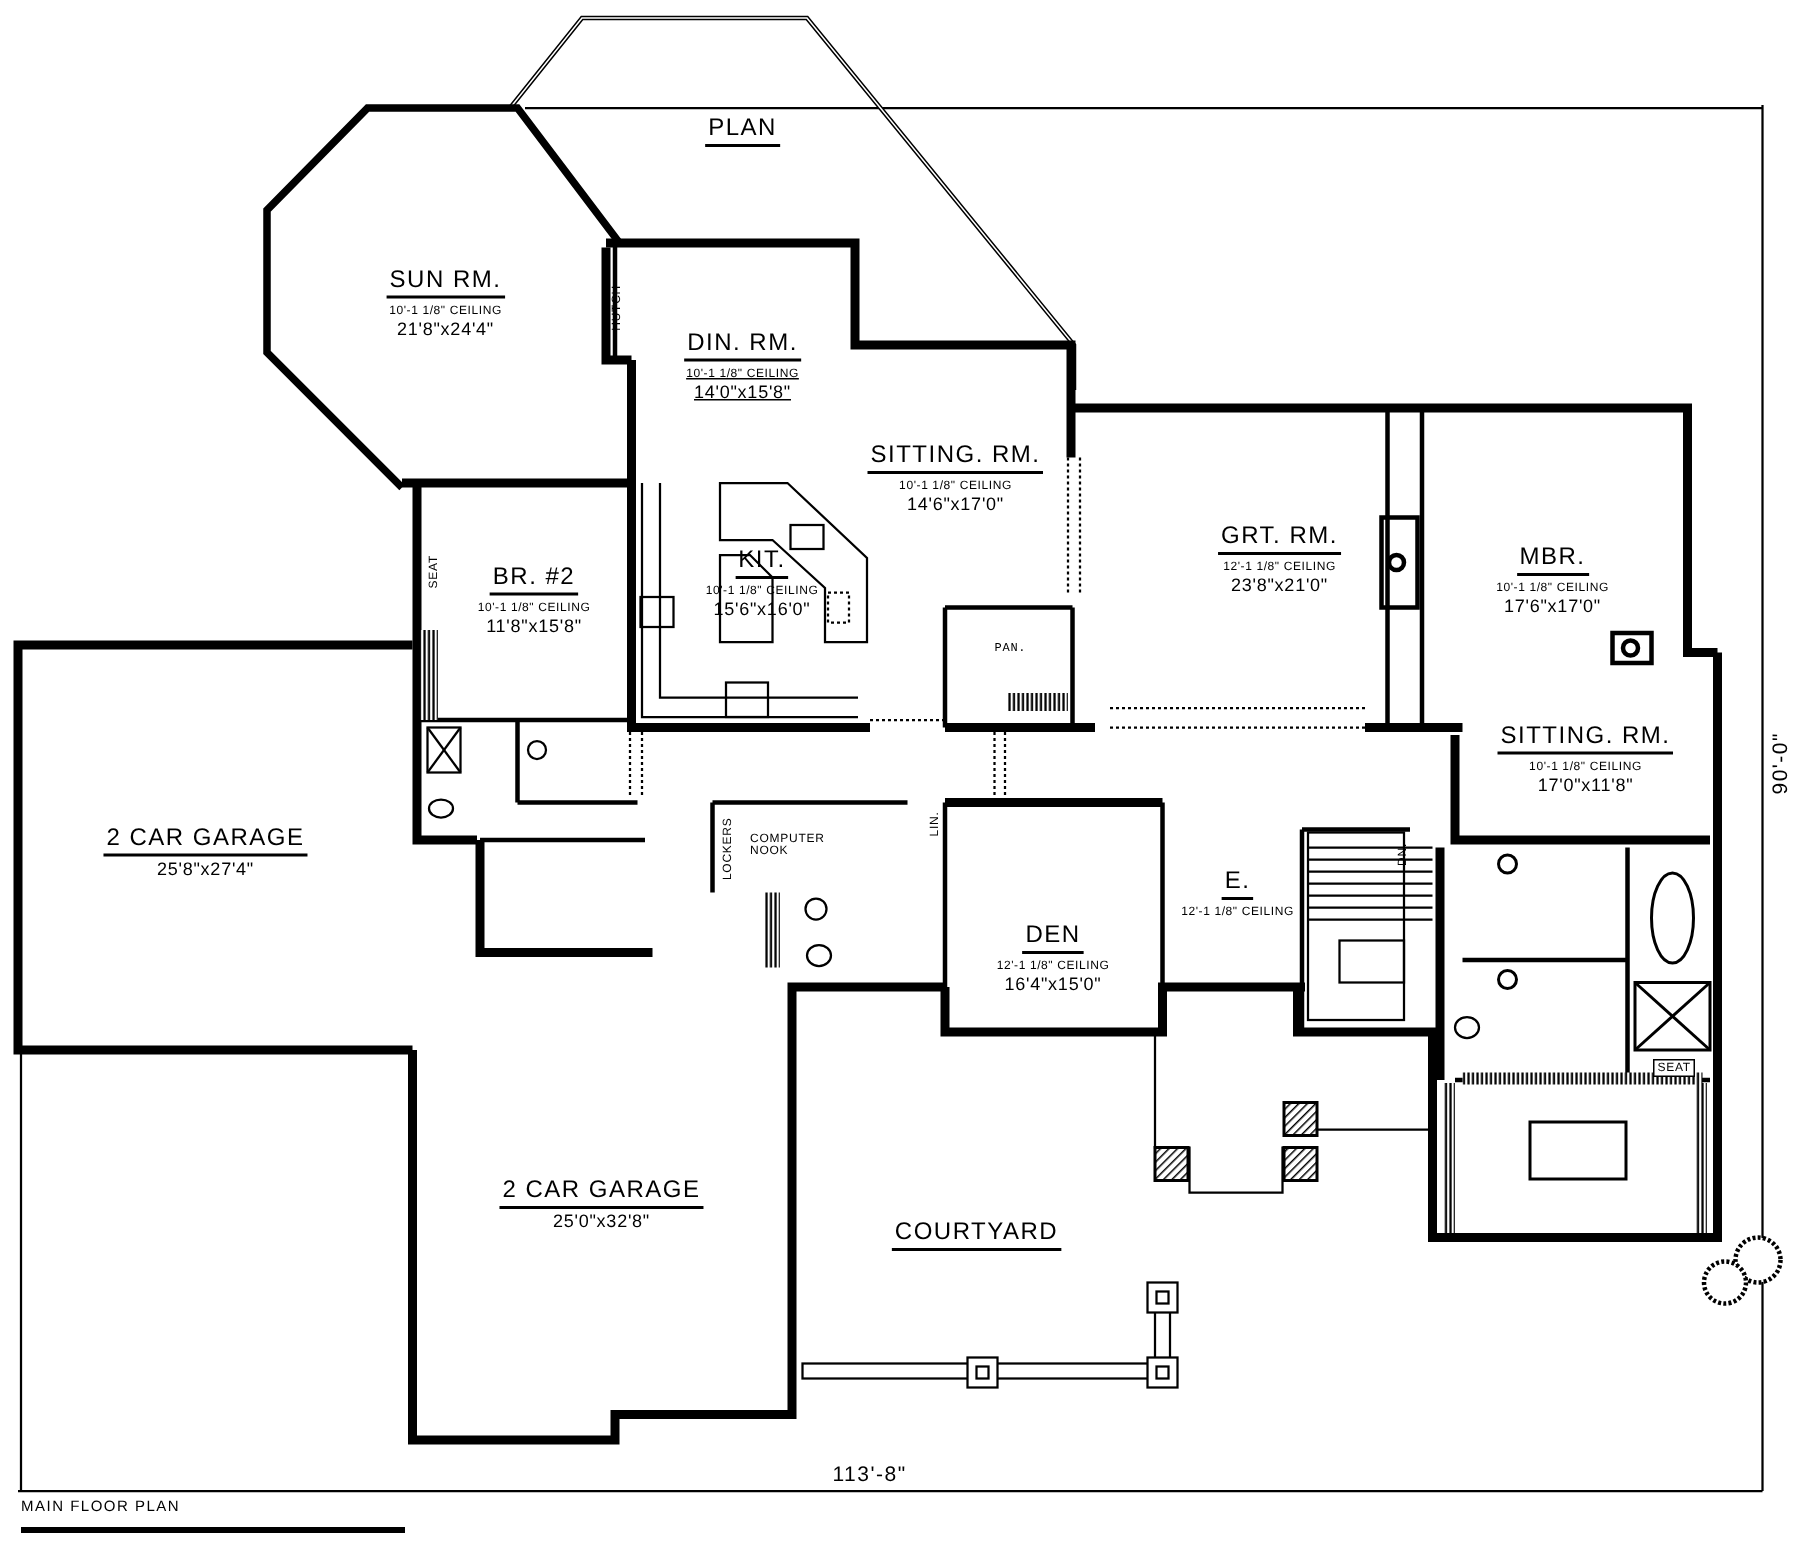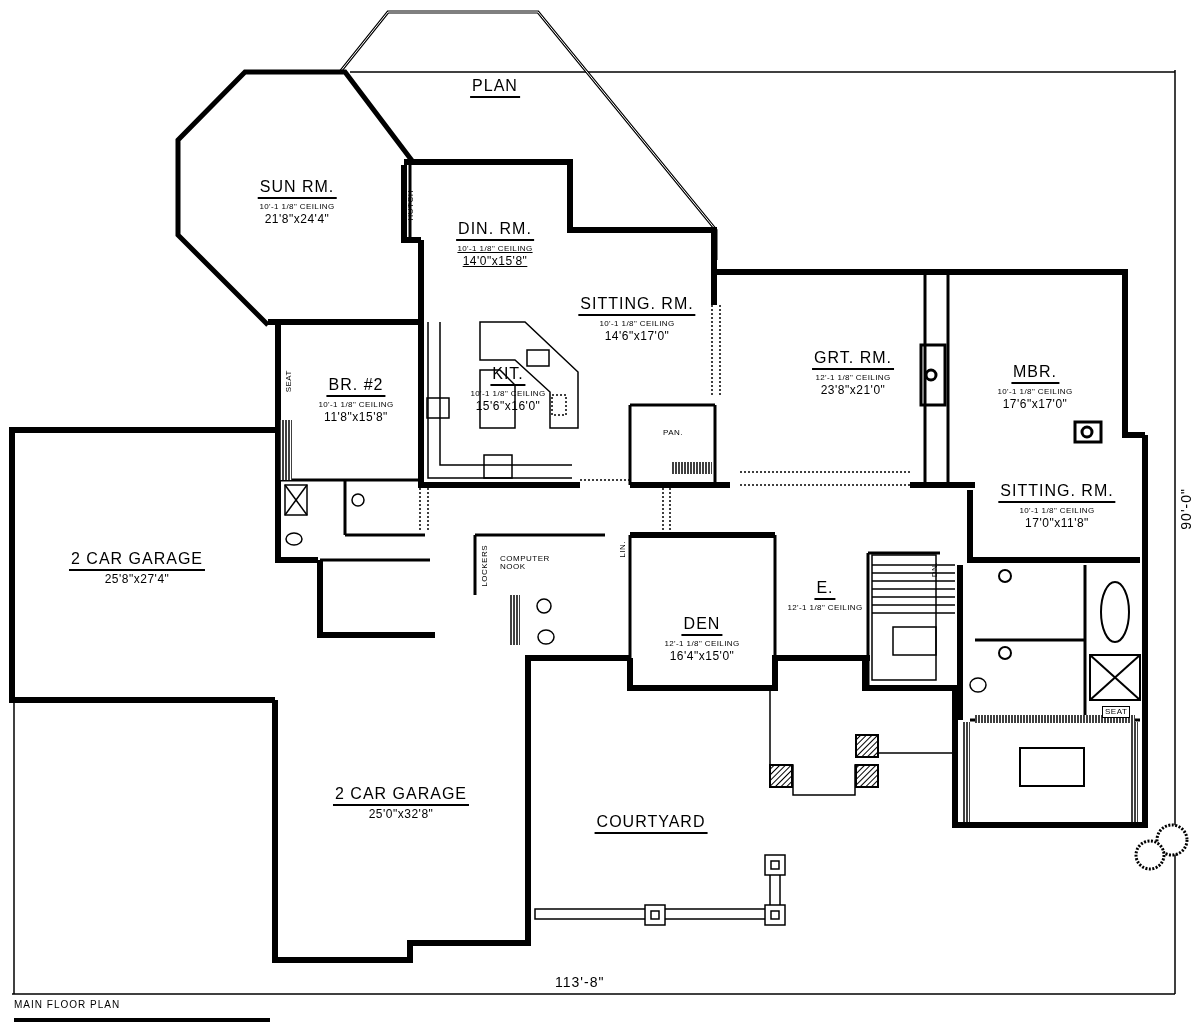--- a/index.html
+++ b/index.html
@@ -270,21 +270,21 @@
   <span class="name">E.</span>
   <span class="ceil">12'-1 1/8" CEILING</span>
 </div>
 
 <div class="lbl" style="left:651px;top:790px;margin-top:24px;">
   <span class="name">COURTYARD</span>
 </div>
 
 <div class="small vert" style="left:407px;top:190px;">HUTCH</div>
 <div class="small vert" style="left:285px;top:370px;">SEAT</div>
-<div class="small" style="left:663px;top:429px;">PAN.</div>
+<div class="small" style="left:663px;top:429px;font-family:Liberation Mono, monospace;">PAN.</div>
 <div class="small vert" style="left:481px;top:545px;">LOCKERS</div>
 <div class="small" style="left:500px;top:555px;width:58px;text-align:left;">COMPUTER NOOK</div>
 <div class="small vert" style="left:619px;top:541px;">LIN.</div>
 <div class="small vert" style="left:931px;top:562px;">DN.</div>
 <div class="small" style="left:1102px;top:706px;border:1px solid #000;padding:1px 2px;background:#fff;">SEAT</div>
 
 <div class="dimtxt" style="left:555px;top:974px;">113'-8"</div>
 <div class="dimtxt vert" style="left:1178px;top:488px;">90'-0"</div>
 
 <div class="title">MAIN FLOOR PLAN</div>

